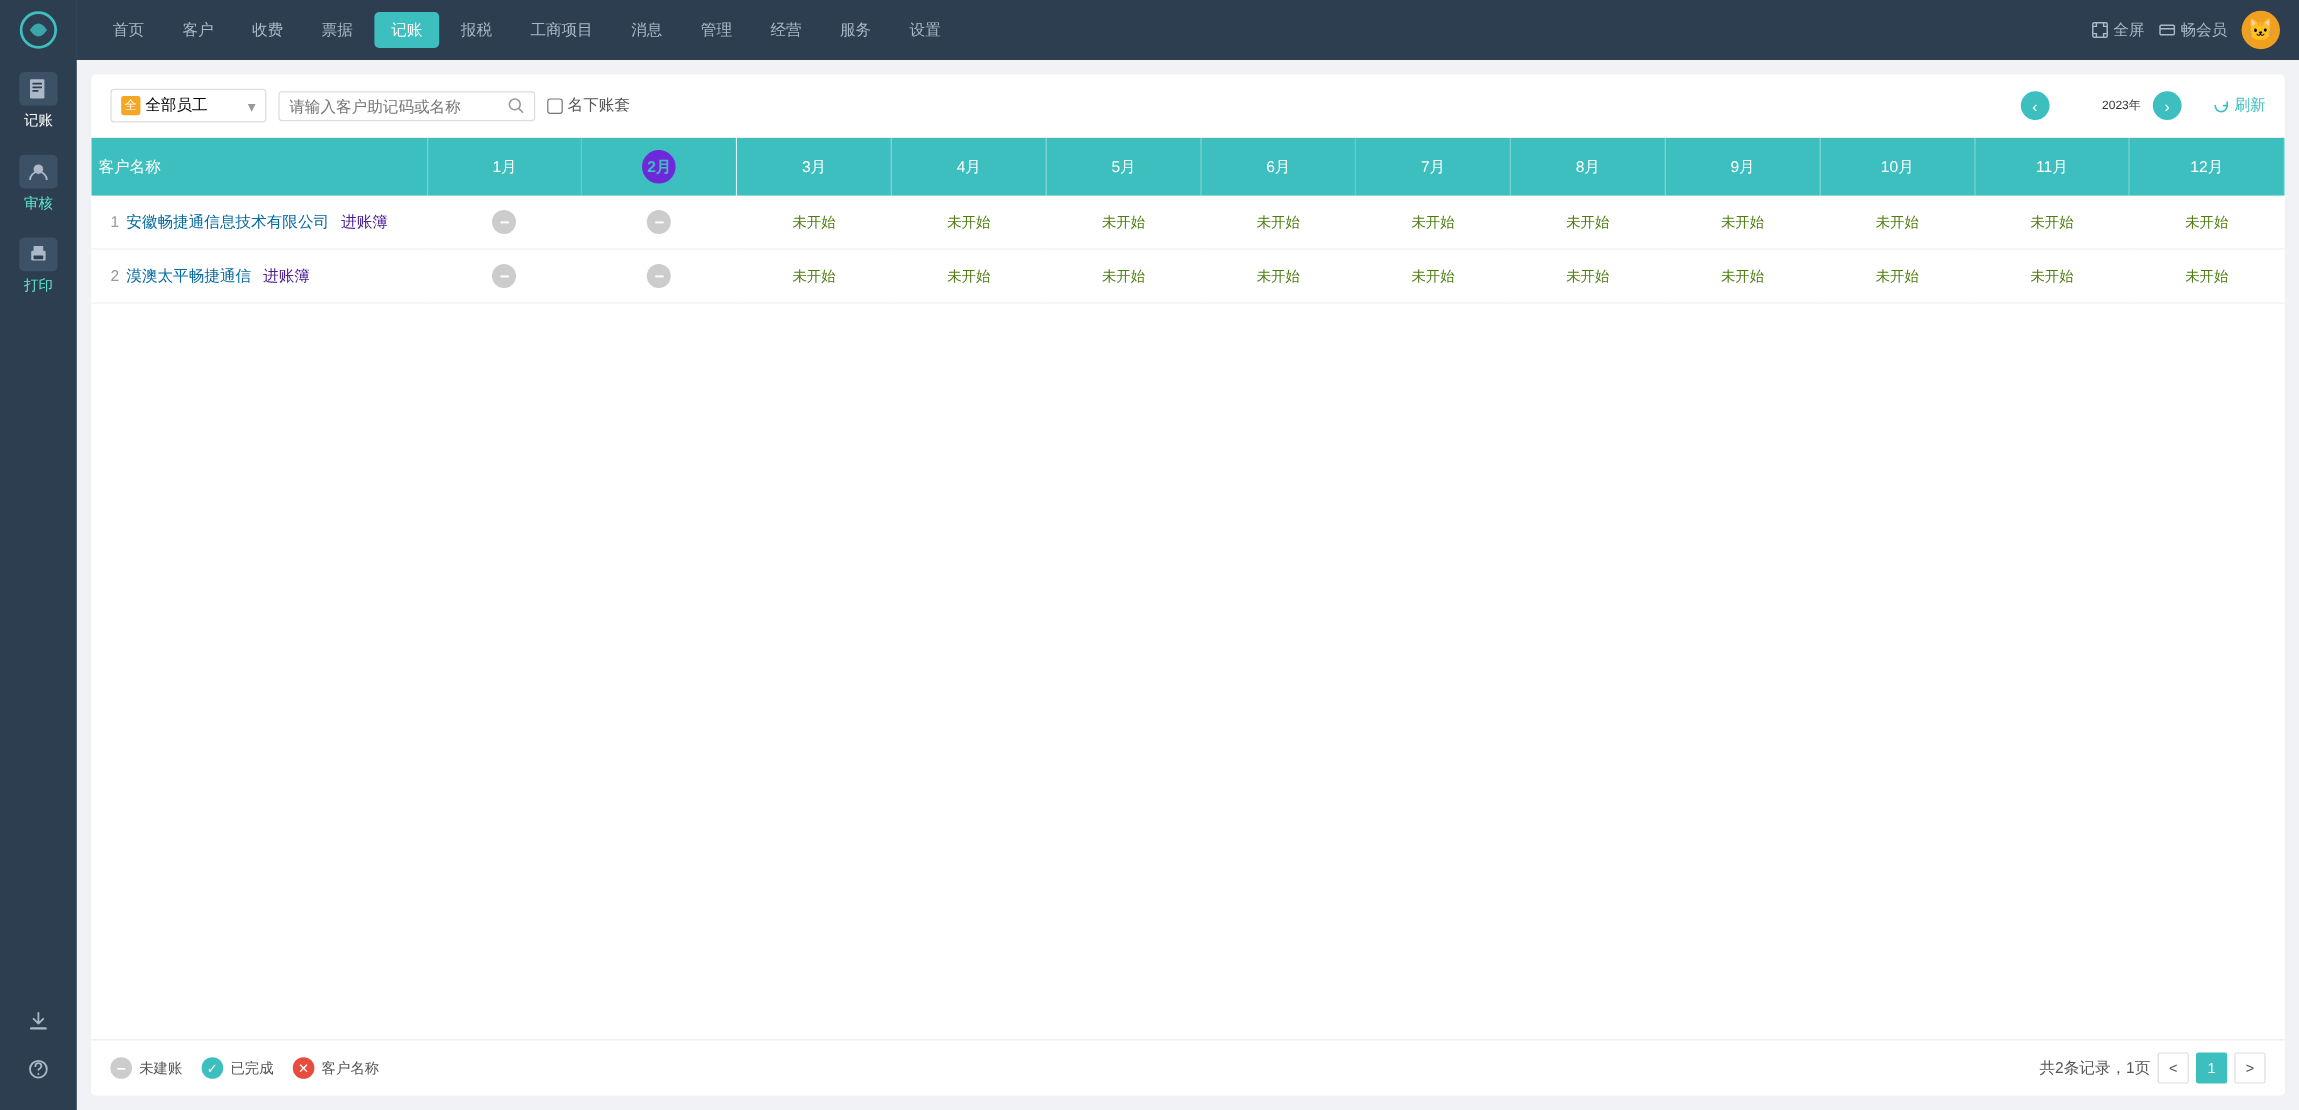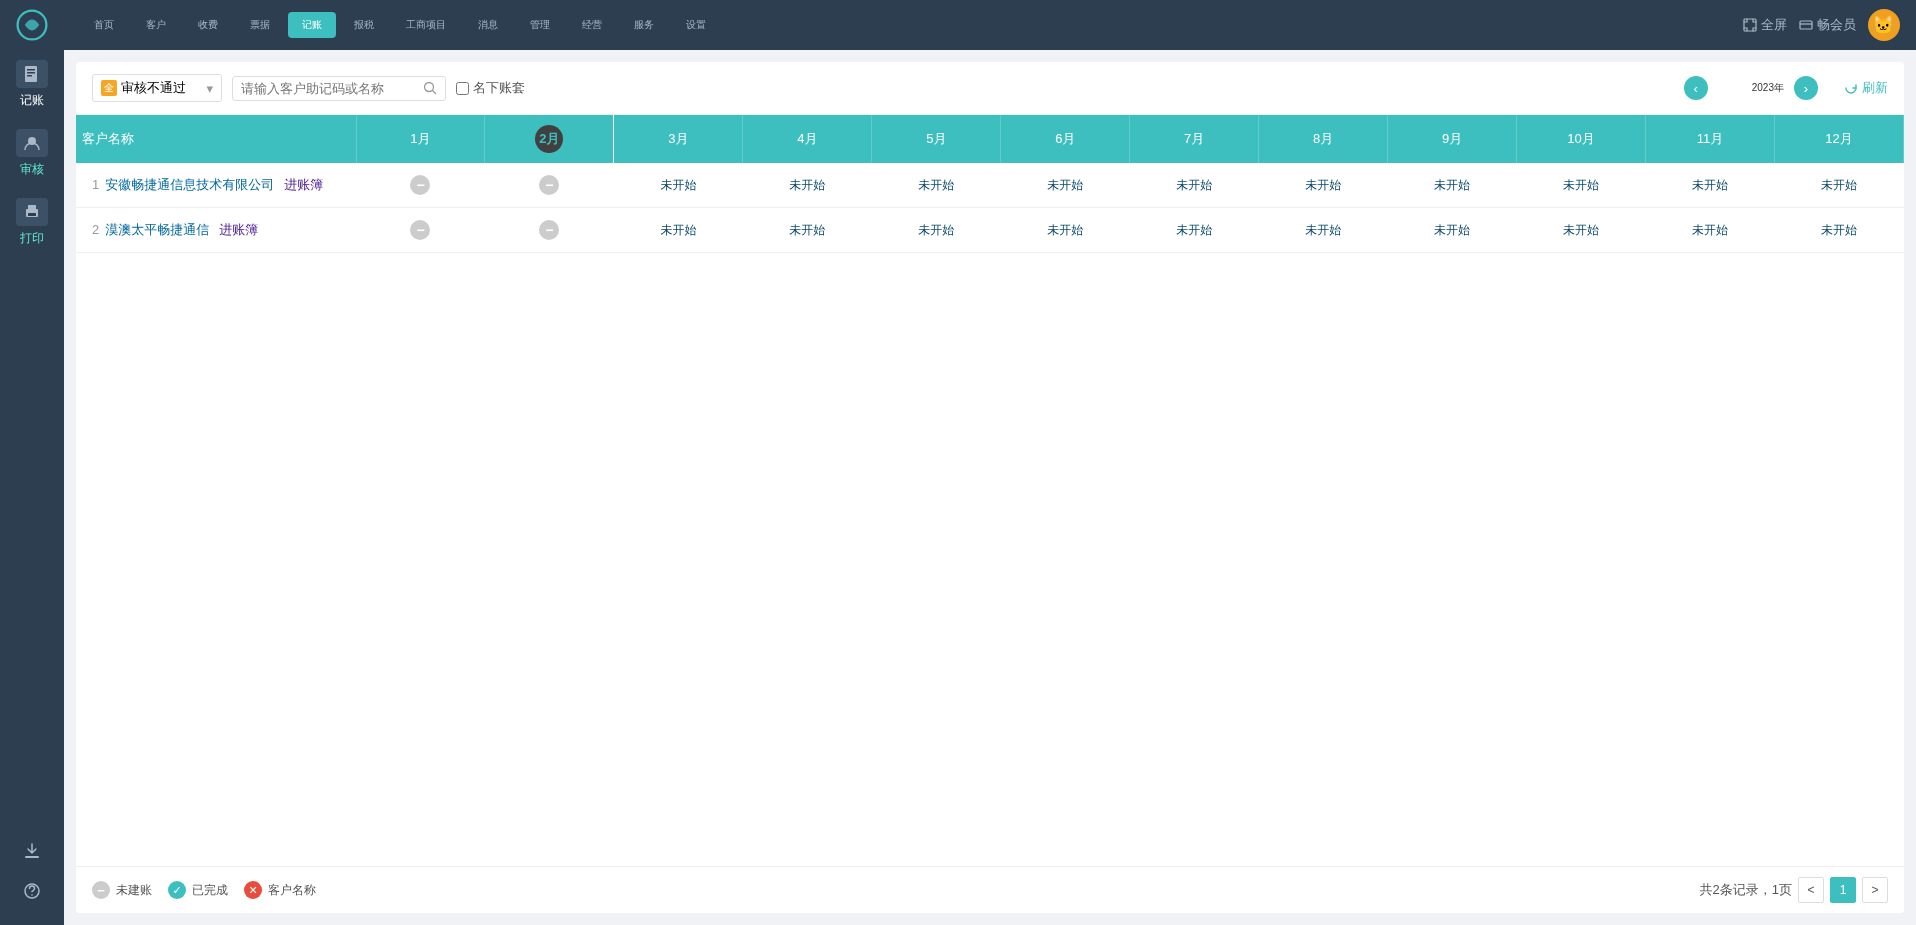--- a/index.html
+++ b/index.html
@@ -83,21 +83,21 @@
       display: flex;
       align-items: center;
       padding: 0 16px;
       gap: 4px;
       flex-shrink: 0;
     }
     .topnav-item {
       color: #aab8c8;
       padding: 6px 14px;
       cursor: pointer;
-      font-size: 10px;
+      font-size: 13px;
       border-radius: 4px;
       white-space: nowrap;
     }
     .topnav-item.active {
       background: #3ebfbf;
       color: #fff;
     }
     .topnav-right {
       margin-left: auto;
       display: flex;
@@ -253,21 +253,21 @@
       text-align: left;
     }
     thead th.active-month {
       position: relative;
     }
     thead th.active-month .month-circle {
       display: inline-flex;
       width: 28px;
       height: 28px;
       border-radius: 50%;
-      background: #404040;
+      background: #6d28d9;
       color: #3ebfbf;
       align-items: center;
       justify-content: center;
       font-weight: bold;
     }
     tbody tr {
       border-bottom: 1px solid #eee;
     }
     tbody td {
       padding: 12px 6px;
@@ -298,21 +298,21 @@
       height: 20px;
       border-radius: 50%;
       background: #ccc;
       align-items: center;
       justify-content: center;
       color: #fff;
       font-size: 14px;
       font-weight: bold;
     }
     .not-started {
-      color: #0c4a6e;
+      color: #4d7c0f;
       font-size: 12px;
     }
 
     
     .table-footer {
       padding: 10px 16px;
       display: flex;
       align-items: center;
       gap: 16px;
       border-top: 1px solid #eee;
@@ -484,21 +484,21 @@
       </div>
     </div>
   </div>
 
   <div class="content">
     <div class="page-container">
 
       <div class="toolbar">
         <div class="employee-select">
           <span class="icon-tag">全</span>
-          <span>审核不通过</span>
+          <span>全部员工</span>
           <span style="margin-left:auto;color:#999;">▾</span>
         </div>
 
         <div class="search-input-wrap">
           <input type="text" placeholder="请输入客户助记码或名称" style="">
           <svg width="14" height="14" viewBox="0 0 14 14" fill="none">
             <circle cx="6" cy="6" r="4.5" stroke="#999" stroke-width="1.3"></circle>
             <path d="M9.5 9.5l3 3" stroke="#999" stroke-width="1.3" stroke-linecap="round"></path>
           </svg>
         </div>

